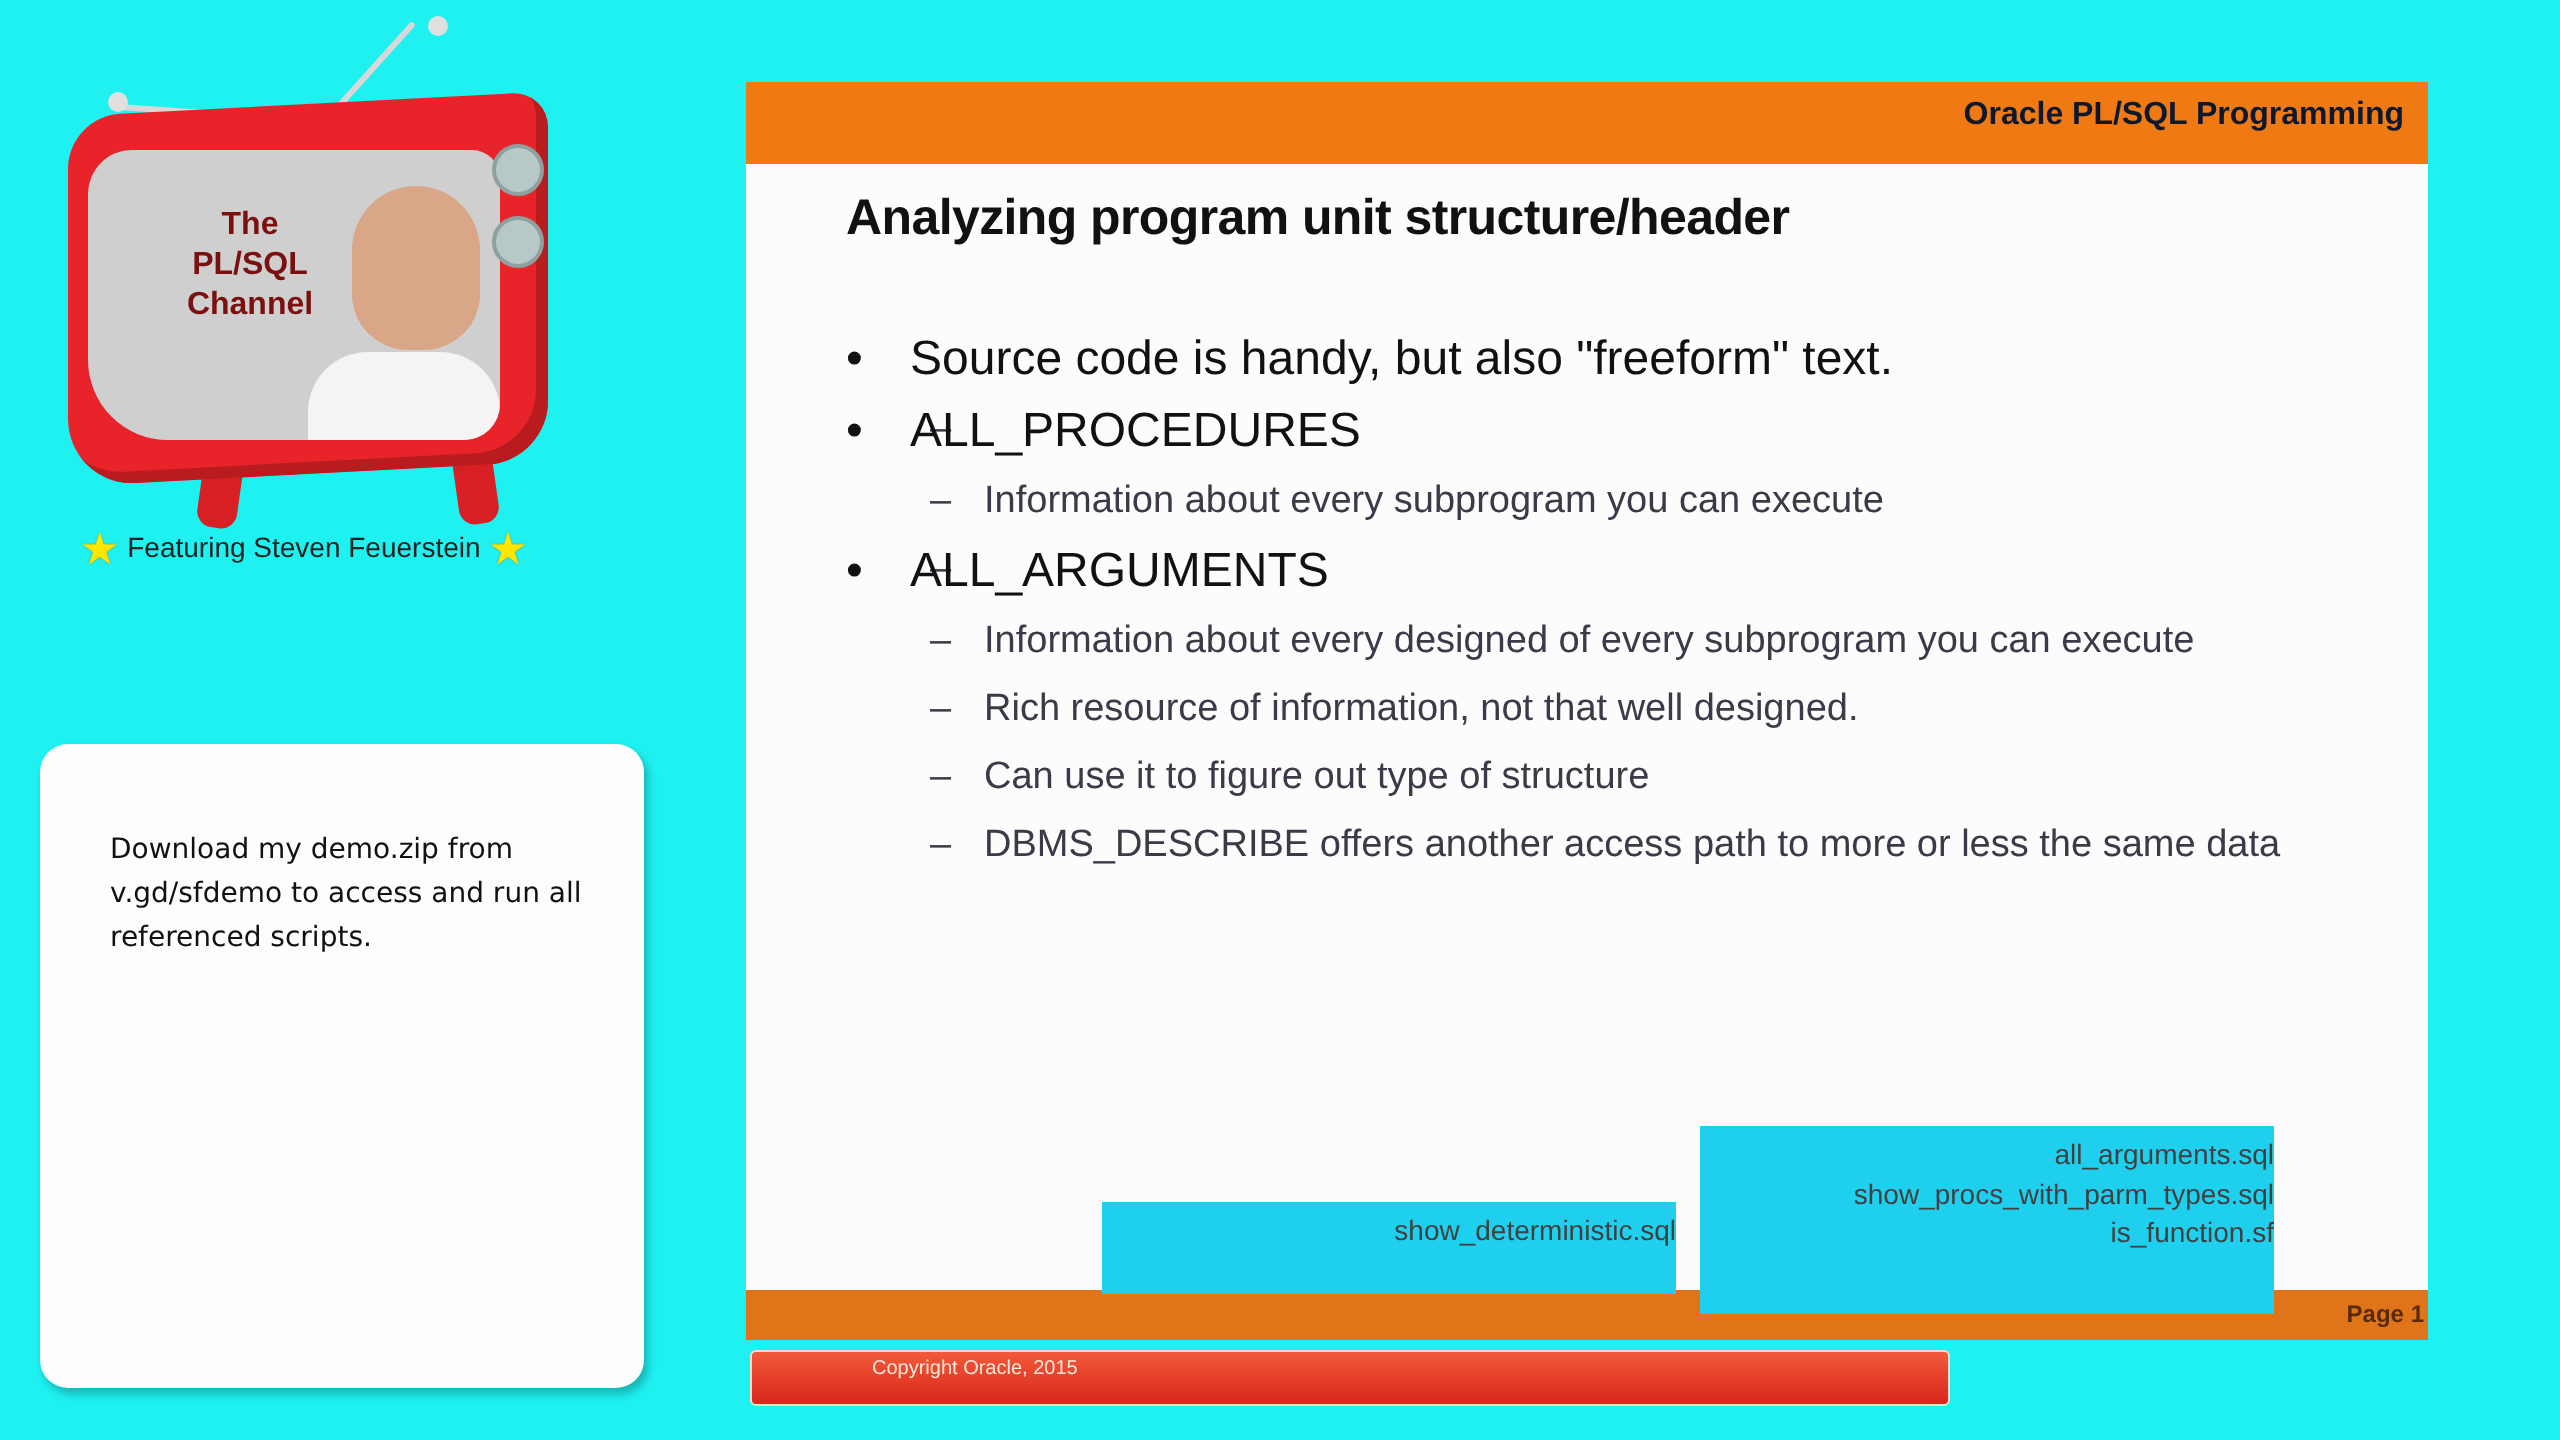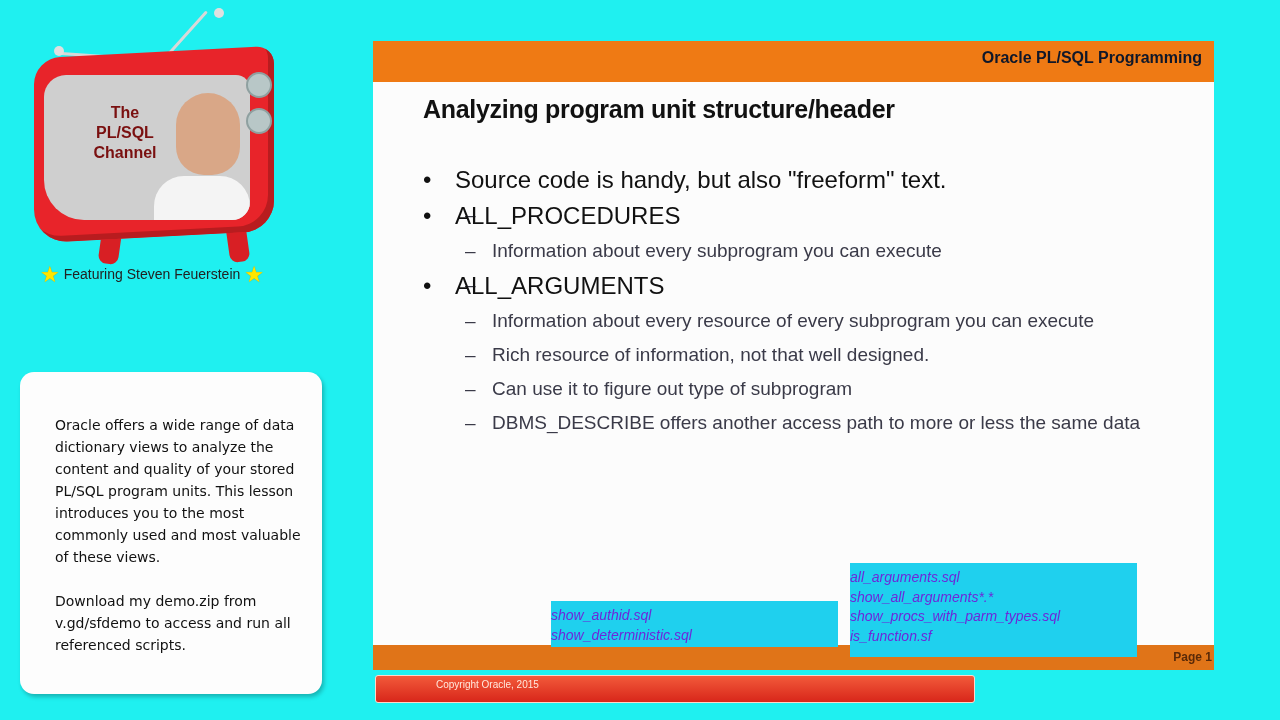--- a/index.html
+++ b/index.html
@@ -28,21 +28,21 @@
   .slide { position:absolute; left:373px; top:41px; width:841px; height:629px; background:#fcfcfc; }
   .slide-header { position:absolute; left:0; top:0; width:100%; height:41px; background:#ef7a14; }
   .slide-header-title { position:absolute; right:12px; top:8px; color:#0f172a; font-weight:bold; font-size:16px; }
   .slide-title { position:absolute; left:50px; top:54px; font-size:25px; font-weight:bold; color:#111; letter-spacing:-0.3px; white-space:nowrap; }
   .bullets { position:absolute; left:50px; top:118px; width:780px; color:#111; }
   .lvl1 { position:relative; padding-left:32px; font-size:24px; line-height:30px; margin-top:6px; }
   .lvl1::before { content:"•"; position:absolute; left:0; top:0; }
   .lvl2 { position:relative; padding-left:69px; font-size:19px; line-height:28px; color:#3a3a48; margin-top:6px; }
   .lvl2 .dash { position:absolute; left:42px; top:0; }
 
-  .file-box { position:absolute; background:#1fd0ee; color:#6d28d9; font-size:14px; line-height:19.5px; text-align:left;font-style:italic; }
+  .file-box { position:absolute; background:#1fd0ee; color:#404040; font-size:14px; line-height:19.5px; text-align:right; }
   .file-box-1 { left:178px; top:560px; width:287px; height:46px; padding-top:5px; box-sizing:border-box; }
   .file-box-2 { left:477px; top:522px; width:287px; height:94px; padding-top:5px; box-sizing:border-box; z-index:2; }
 
   .slide-footer { position:absolute; left:0; top:604px; width:100%; height:25px; background:#e07418; }
   .page-num { position:absolute; right:2px; top:5px; color:#5a2a08; font-size:12px; font-weight:bold; }
 
   .copyright-bar { position:absolute; left:375px; top:675px; width:600px; height:28px; background:linear-gradient(#f25a3a, #d8261a); border:1px solid #ffd7c8; border-radius:3px; box-sizing:border-box; }
   .copyright-text { position:absolute; left:60px; top:3px; color:#ffe8dc; font-size:10px; }
 </style>
 </head>
@@ -69,57 +69,54 @@
   <div class="tv-knob" style="left:246px;top:108px;"></div>
   <div class="tv-caption">
     <span class="star">★</span>
     <span>Featuring Steven Feuerstein</span>
     <span class="star">★</span>
   </div>
 </div>
 
 <div class="info-card">
   <div class="info-text">
-    <p>Oracle offers a wide range of data dictionary views to analyze the content and quality of your stored PL/SQL program units. This lesson introduces you to the most commonly used and most valuable of these views.</p>
     <p>Download my demo.zip from v.gd/sfdemo to access and run all referenced scripts.</p>
   </div>
 </div>
 
 <div class="slide">
   <div class="slide-header">
     <span class="slide-header-title">Oracle PL/SQL Programming</span>
   </div>
   <div class="slide-title">Analyzing program unit structure/header</div>
 
   <div class="bullets">
     <div class="lvl1">Source code is handy, but also "freeform" text.</div>
     <div class="lvl2"><span class="dash">–</span></div>
 
     <div class="lvl1">ALL_PROCEDURES</div>
     <div class="lvl2"><span class="dash">–</span><span>Information about every subprogram you can execute</span></div>
     <div class="lvl2"><span class="dash">–</span></div>
 
     <div class="lvl1">ALL_ARGUMENTS</div>
-    <div class="lvl2"><span class="dash">–</span><span>Information about every resource of every subprogram you can execute</span></div>
+    <div class="lvl2"><span class="dash">–</span><span>Information about every designed of every subprogram you can execute</span></div>
     <div class="lvl2"><span class="dash">–</span><span>Rich resource of information, not that well designed.</span></div>
-    <div class="lvl2"><span class="dash">–</span><span>Can use it to figure out type of subprogram</span></div>
+    <div class="lvl2"><span class="dash">–</span><span>Can use it to figure out type of structure</span></div>
     <div class="lvl2"><span class="dash">–</span><span>DBMS_DESCRIBE offers another access path to more or less the same data</span></div>
   </div>
 
   <div class="slide-footer">
     <span class="page-num">Page 1</span>
   </div>
 
   <div class="file-box file-box-1">
-    <div>show_authid.sql</div>
     <div>show_deterministic.sql</div>
   </div>
   <div class="file-box file-box-2">
     <div>all_arguments.sql</div>
-    <div>show_all_arguments*.*</div>
     <div>show_procs_with_parm_types.sql</div>
     <div>is_function.sf</div>
   </div>
 </div>
 
 <div class="copyright-bar">
   <span class="copyright-text">Copyright Oracle, 2015</span>
 </div>
 
 </body></html>

